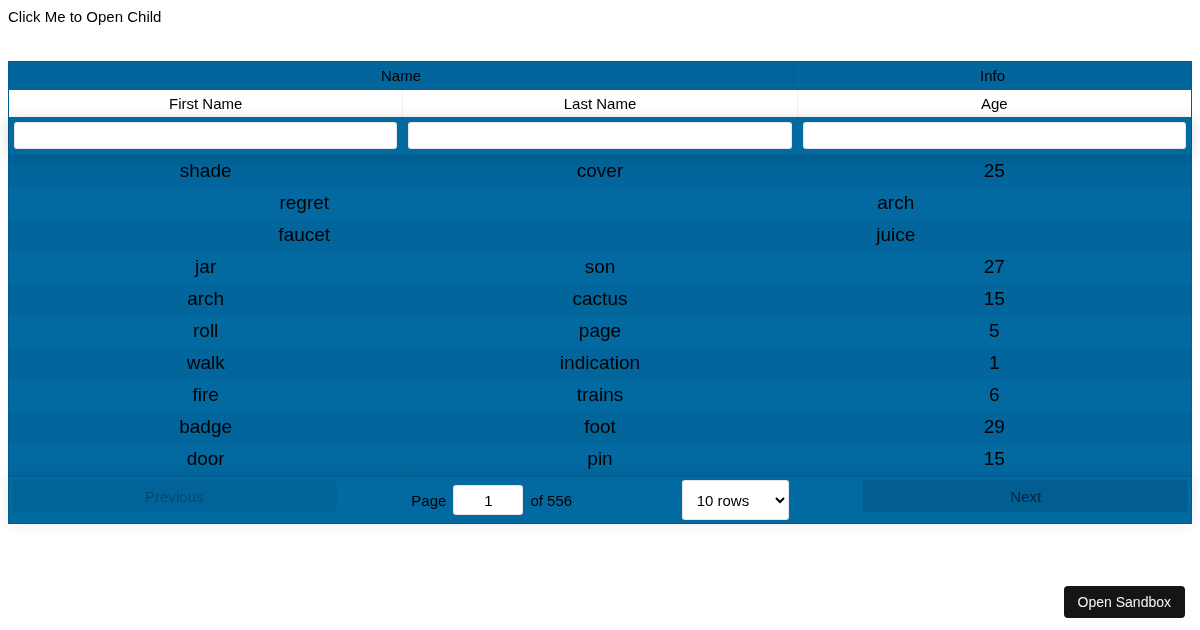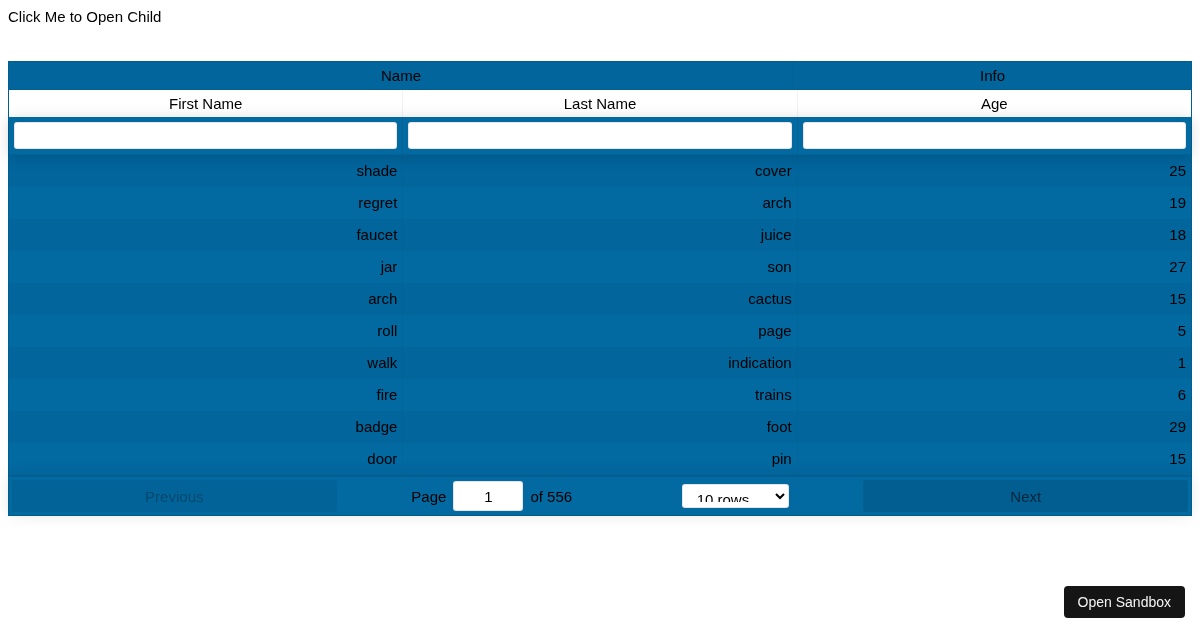--- a/index.html
+++ b/index.html
@@ -69,23 +69,23 @@
     border: 1px solid rgba(0,0,0,0.1);
     border-radius: 3px;
     background: #fff;
     outline: none;
   }
   .rt-tbody { display: flex; flex-direction: column; }
   .rt-tbody .rt-tr { height: 32px; }
   .rt-tbody .rt-tr.-odd { background: rgba(0,0,0,0.03); }
   .rt-td {
     padding: 7px 5px;
-    font-size: 15px;
+    font-size: 19px;
     line-height: 18px;
-    text-align: right;
+    text-align: center;
     border-right: 1px solid rgba(0,0,0,0.02);
   }
   
   .pagination {
     display: flex;
     align-items: stretch;
     padding: 3px;
     border-top: 2px solid rgba(0,0,0,0.1);
     box-shadow: 0 0 15px 0 rgba(0,0,0,0.1);
     z-index: 1;
@@ -126,21 +126,21 @@
     padding: 5px 7px;
     margin: 0 7px;
     font-size: 15px;
     font-family: "Liberation Sans", sans-serif;
     border: 1px solid rgba(0,0,0,0.1);
     border-radius: 3px;
     background: #fff;
     outline: none;
   }
   .pg-size select {
-    height: 24px;
+    height: 40px;
     padding: 5px 22px 5px 10px;
     font-size: 15px;
     font-family: "Liberation Sans", sans-serif;
     border: 1px solid rgba(0,0,0,0.1);
     border-radius: 3px;
     background: #fff;
     outline: none;
   }
   
   .open-sandbox {
@@ -194,26 +194,24 @@
 
     <div class="rt-tbody" id="table-body">
         <div class="rt-tr -odd">
           <div class="rt-td">shade</div>
           <div class="rt-td">cover</div>
           <div class="rt-td">25</div>
         </div>
         <div class="rt-tr -even">
           <div class="rt-td">regret</div>
           <div class="rt-td">arch</div>
-          <div class="rt-td">19</div>
         </div>
         <div class="rt-tr -odd">
           <div class="rt-td">faucet</div>
           <div class="rt-td">juice</div>
-          <div class="rt-td">18</div>
         </div>
         <div class="rt-tr -even">
           <div class="rt-td">jar</div>
           <div class="rt-td">son</div>
           <div class="rt-td">27</div>
         </div>
         <div class="rt-tr -odd">
           <div class="rt-td">arch</div>
           <div class="rt-td">cactus</div>
           <div class="rt-td">15</div>

